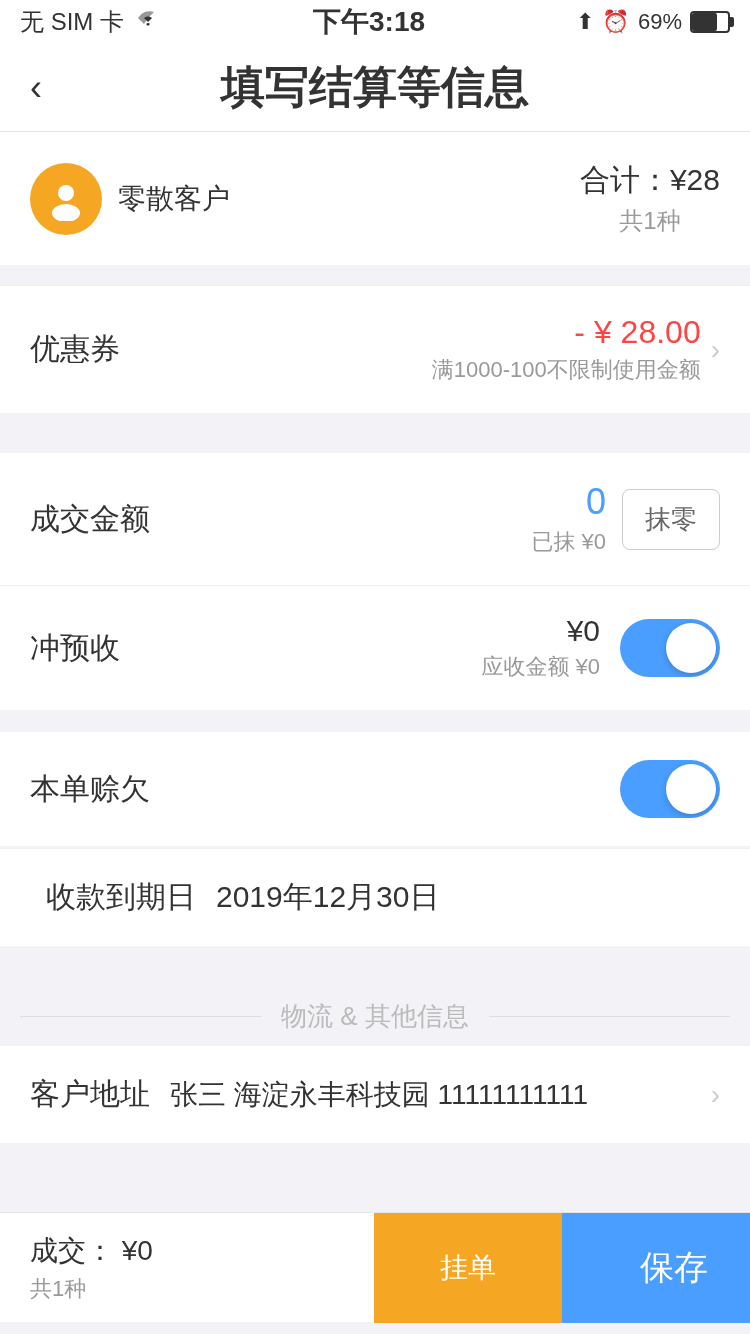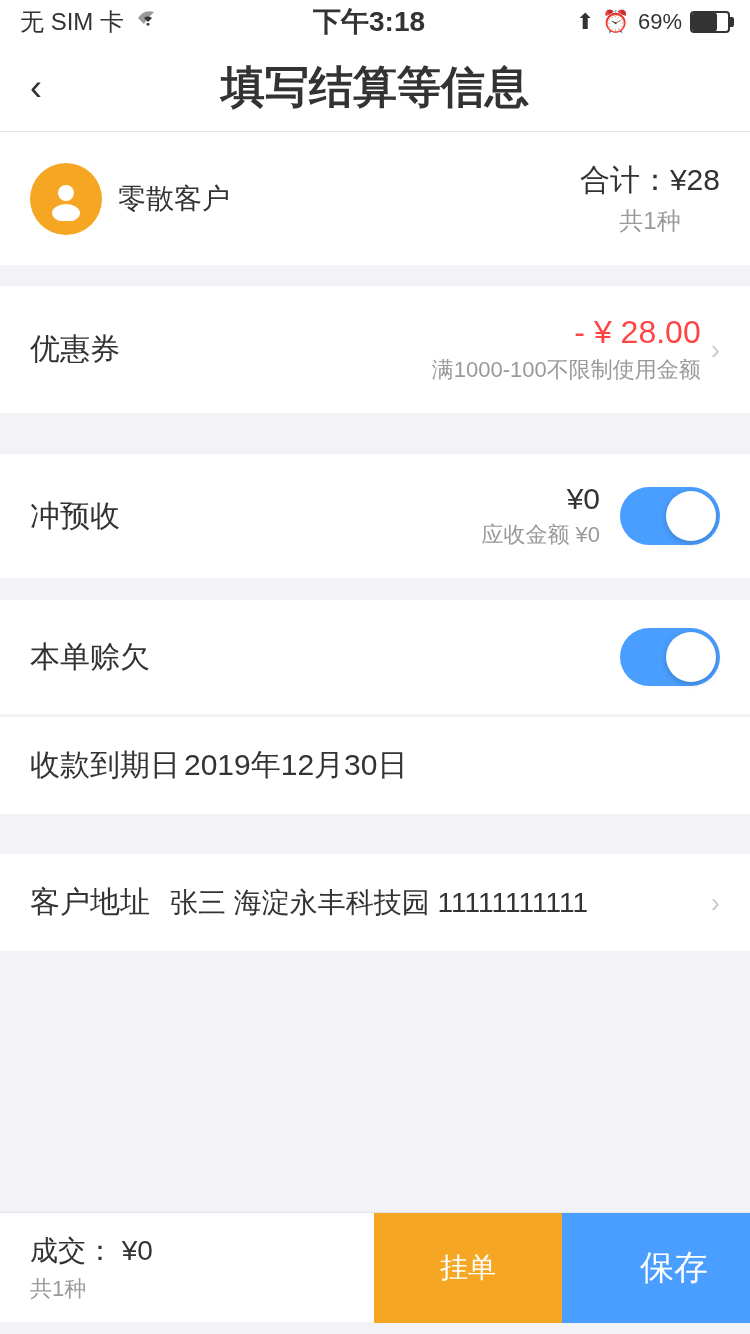--- a/index.html
+++ b/index.html
@@ -236,24 +236,24 @@
       padding: 28px 30px;
       display: flex;
       align-items: center;
       justify-content: space-between;
       margin-bottom: 2px;
     }
 
     
     .due-date-row {
       background: #fff;
-      padding: 28px 30px;
-      display: flex;
-      align-items: center;
-      gap: 4px;
+      padding: 28px 46px;
+      display: flex;
+      align-items: center;
+      gap: 20px;
       border-top: 1px solid #f0f0f0;
     }
     .due-date-label {
       font-size: 30px;
       color: #333;
     }
     .due-date-value {
       font-size: 30px;
       color: #333;
     }
@@ -405,20 +405,30 @@
           <div class="coupon-desc">满1000-100不限制使用金额</div>
         </div>
         <span class="chevron-right">›</span>
       </div>
     </div>
   </div>
 
   <div class="gray-divider"></div>
 
   <div class="transaction-section">
+    <div class="transaction-row">
+      <span class="row-label">成交金额</span>
+      <div class="transaction-right">
+        <div class="amount-display">
+          <div class="amount-value">0</div>
+          <div class="amount-sub">已抹  ¥0</div>
+        </div>
+        <button class="round-btn">抹零</button>
+      </div>
+    </div>
 
     <div class="pre-receive-row">
       <span class="row-label">冲预收</span>
       <div class="pre-receive-right">
         <div class="pre-receive-amounts">
           <div class="pre-amount">¥0</div>
           <div class="pre-amount-sub">应收金额 ¥0</div>
         </div>
         <div class="toggle">
           <div class="knob"></div>
@@ -438,20 +448,25 @@
 
   <div class="section-card">
     <div class="due-date-row">
       <span class="due-date-label">收款到期日</span>
       <span class="due-date-value">2019年12月30日</span>
     </div>
   </div>
 
   <div class="gray-divider"></div>
 
+  <div class="logistics-divider">
+    <div class="logistics-line"></div>
+    <span class="logistics-text">物流 &amp; 其他信息</span>
+    <div class="logistics-line"></div>
+  </div>
 
   <div class="section-card">
     <div class="address-row">
       <span class="address-label">客户地址</span>
       <span class="address-value">张三 海淀永丰科技园 11111111111</span>
       <span class="chevron-right">›</span>
     </div>
   </div>
 
 </div>

